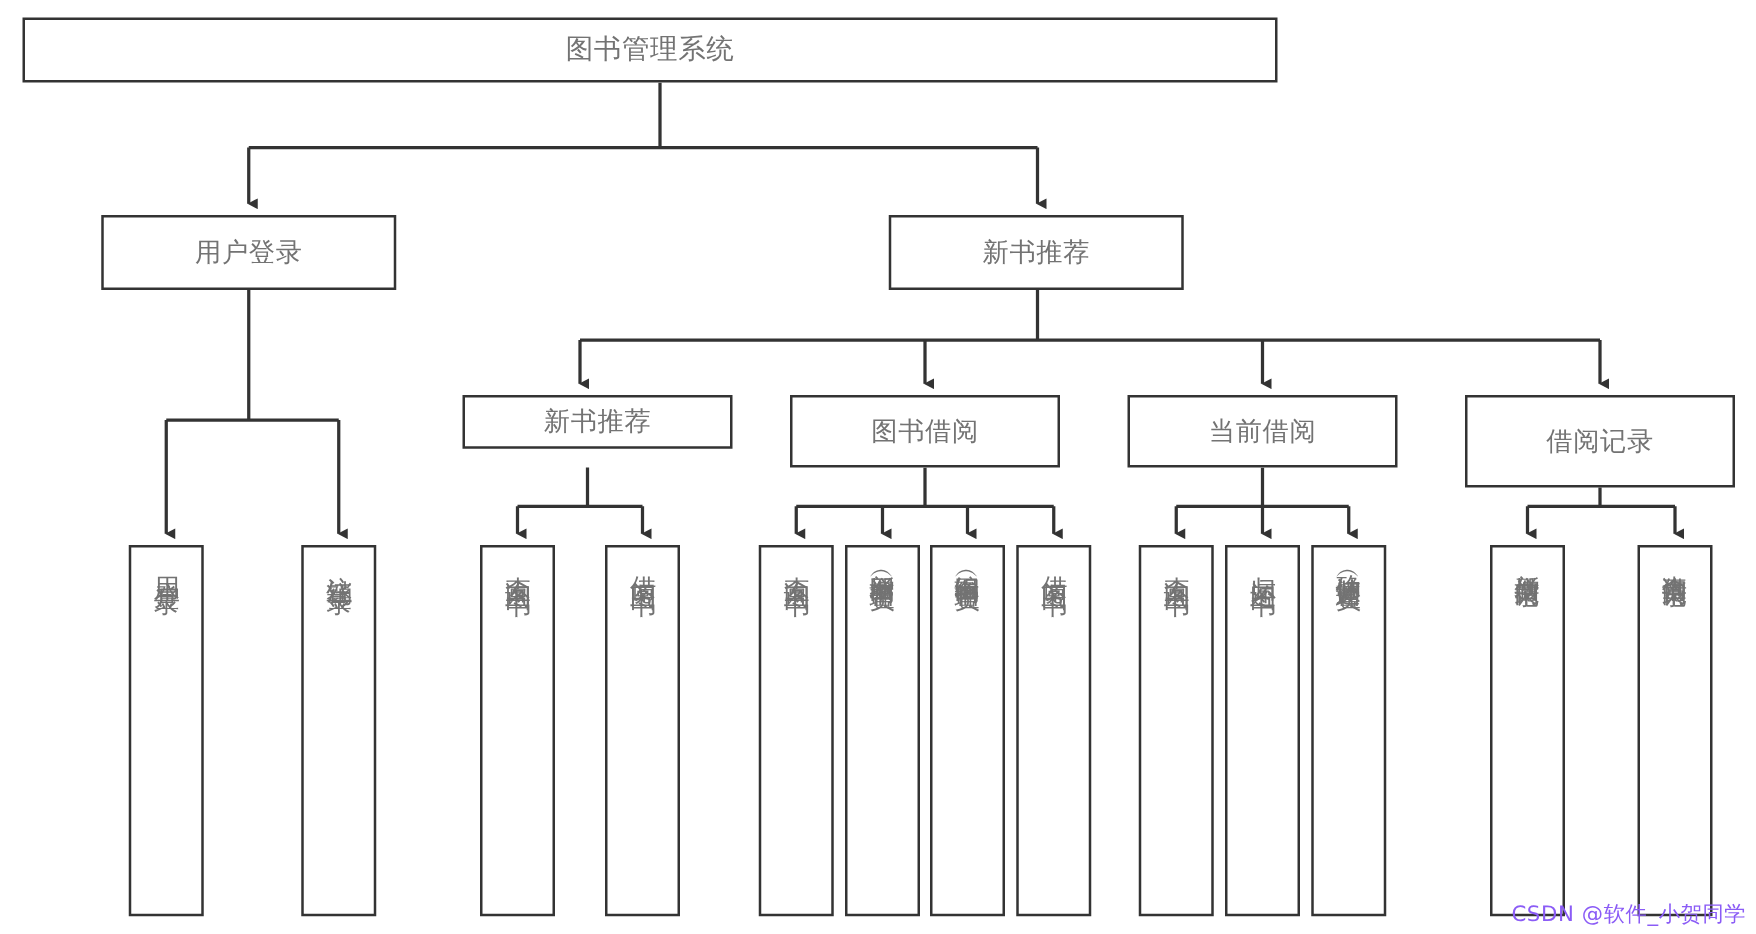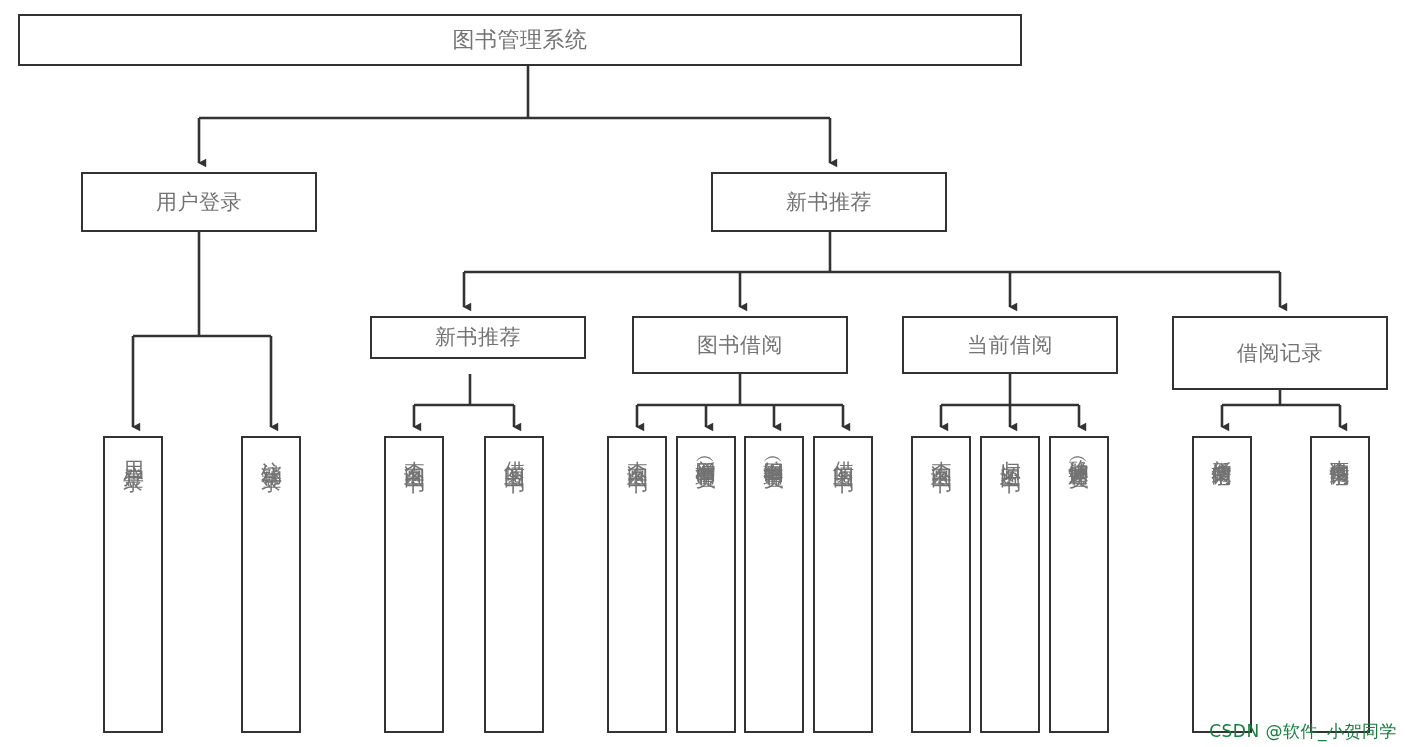--- a/index.html
+++ b/index.html
@@ -66,21 +66,21 @@
   }
   .node.leaf.tall-text .node-label {
     font-size: 20px;
     letter-spacing: 1.5px;
   }
   #watermark {
     position: absolute;
     right: 8px;
     bottom: 4px;
     font-size: 17px;
-    color: #15803d;
+    color: #8b5cf6;
     letter-spacing: 0.5px;
     z-index: 5;
     white-space: nowrap;
   }
 </style>
 </head>
 <body>
 
 <div id="diagram-root">
 

